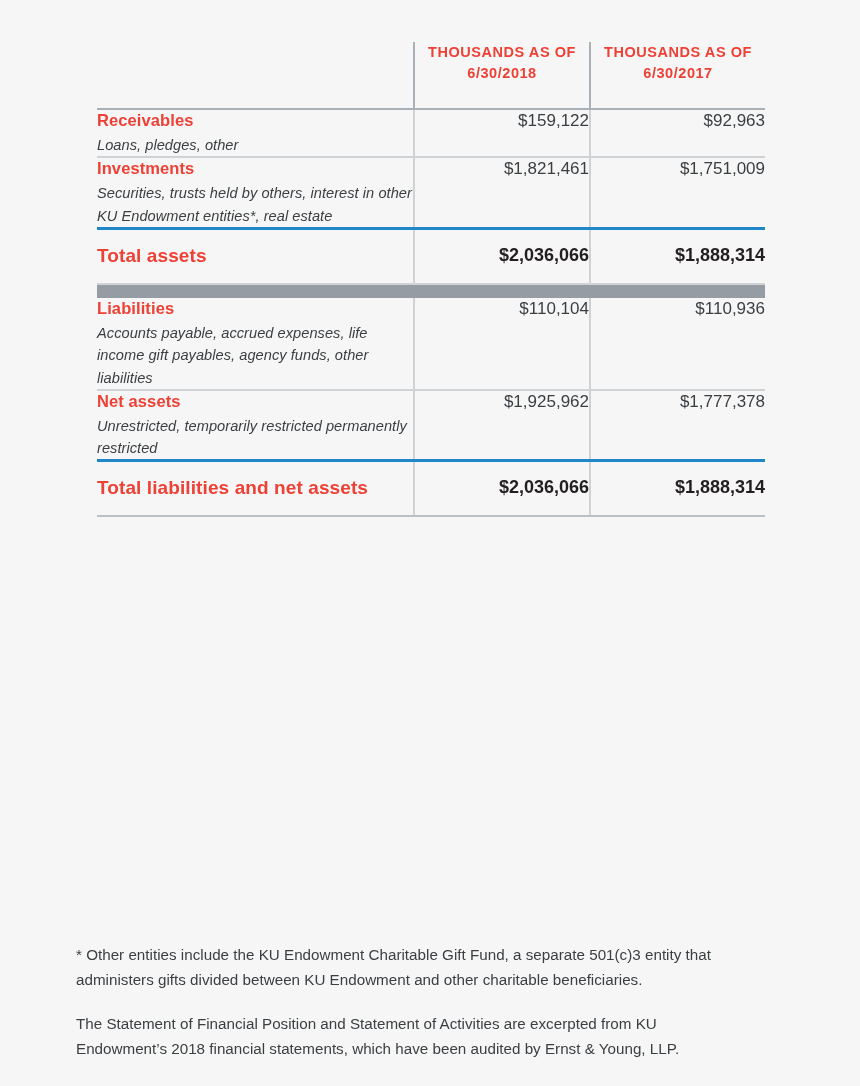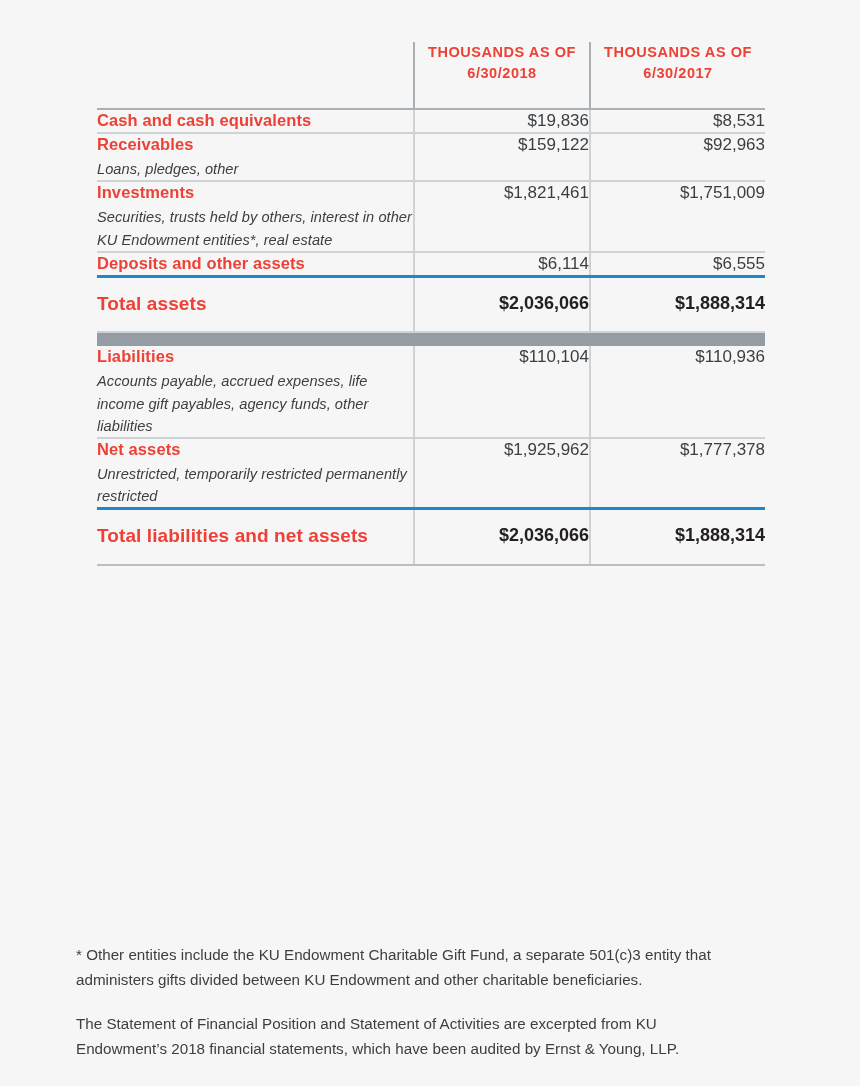--- a/index.html
+++ b/index.html
@@ -167,54 +167,40 @@
     <thead>
       <tr>
         <th class="hdr-empty"></th>
         <th class="hdr-cell vline-l">THOUSANDS AS OF 6/30/2018</th>
         <th class="hdr-cell vline-l">THOUSANDS AS OF 6/30/2017</th>
       </tr>
     </thead>
 
     <tbody>
 
-      <tr>
-        <td class="lbl-cell">
-          <span class="row-label">Cash and cash equivalents</span>
-        </td>
-        <td class="val-cell">$19,836</td>
-        <td class="val-cell">$8,531</td>
-      </tr>
 
       <tr>
         <td class="lbl-cell">
           <span class="row-label">Receivables</span>
           <span class="row-sub">Loans, pledges, other</span>
         </td>
         <td class="val-cell">$159,122</td>
         <td class="val-cell">$92,963</td>
       </tr>
 
       <tr>
         <td class="lbl-cell">
           <span class="row-label">Investments</span>
           <span class="row-sub">Securities, trusts held by others, interest in other KU Endowment entities*, real estate</span>
         </td>
         <td class="val-cell">$1,821,461</td>
         <td class="val-cell">$1,751,009</td>
       </tr>
 
 
-      <tr class="above-blue">
-        <td class="lbl-cell">
-          <span class="row-label">Deposits and other assets</span>
-        </td>
-        <td class="val-cell">$6,114</td>
-        <td class="val-cell">$6,555</td>
-      </tr>
 
       <tr class="total rule-blue">
         <td class="lbl-cell">
           <span class="row-label">Total assets</span>
         </td>
         <td class="val-cell">$2,036,066</td>
         <td class="val-cell">$1,888,314</td>
       </tr>
 
       <tr class="band-row">

